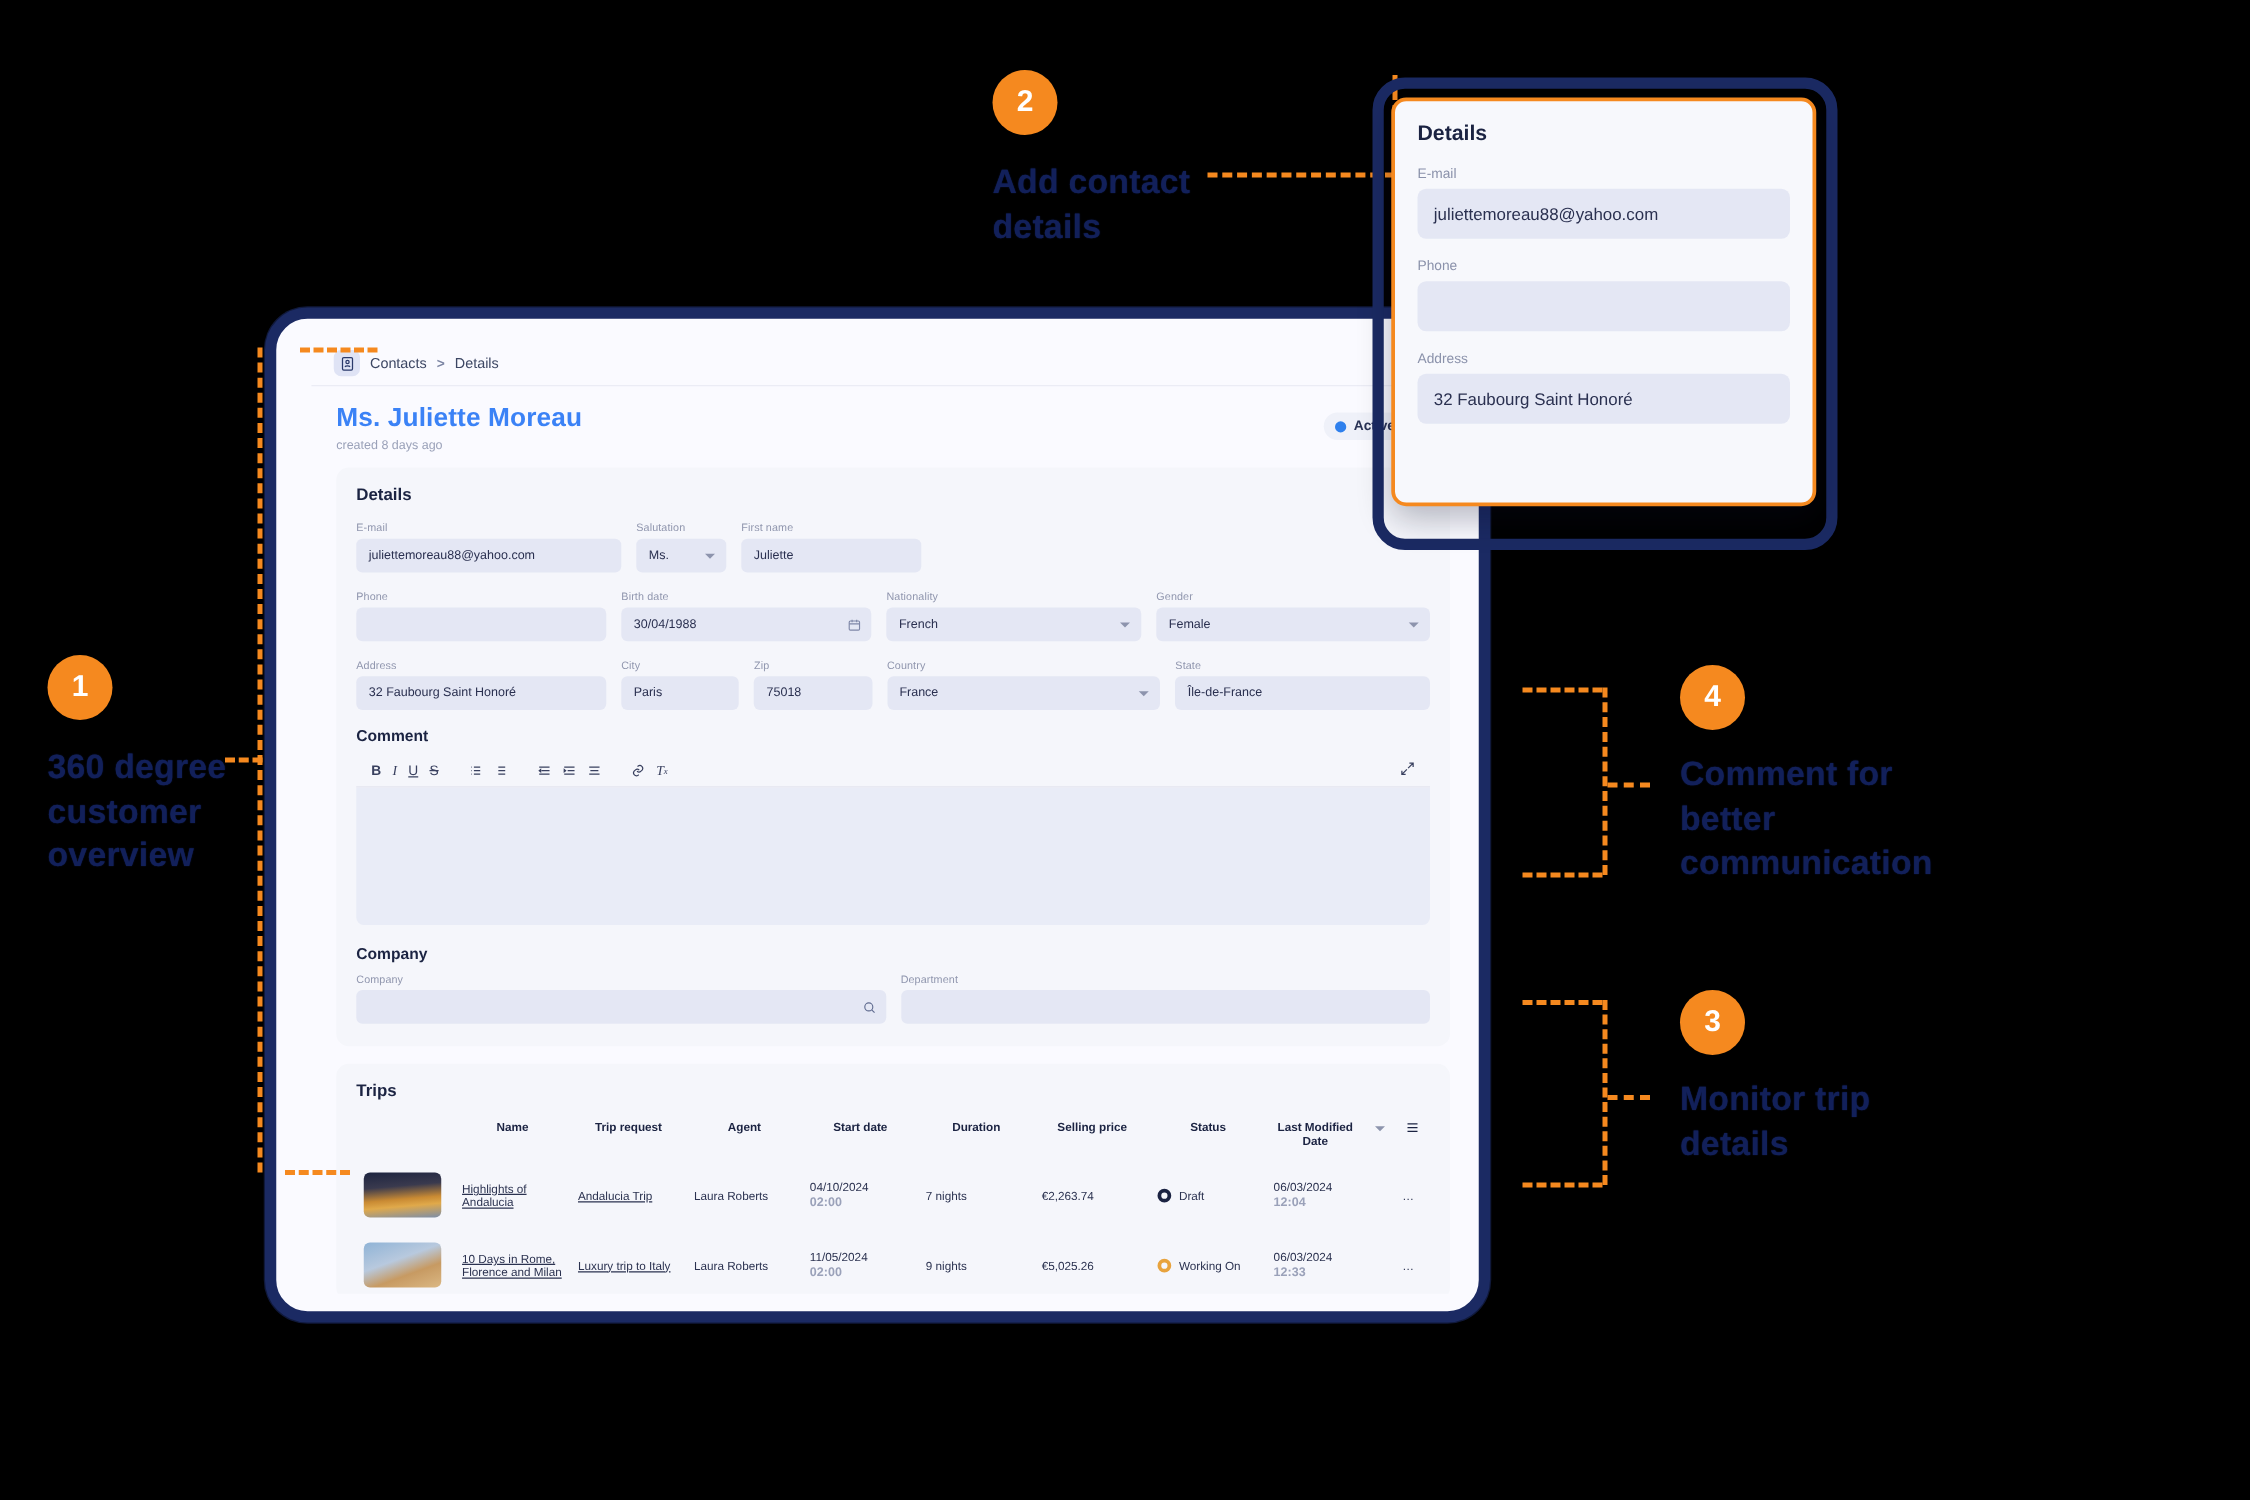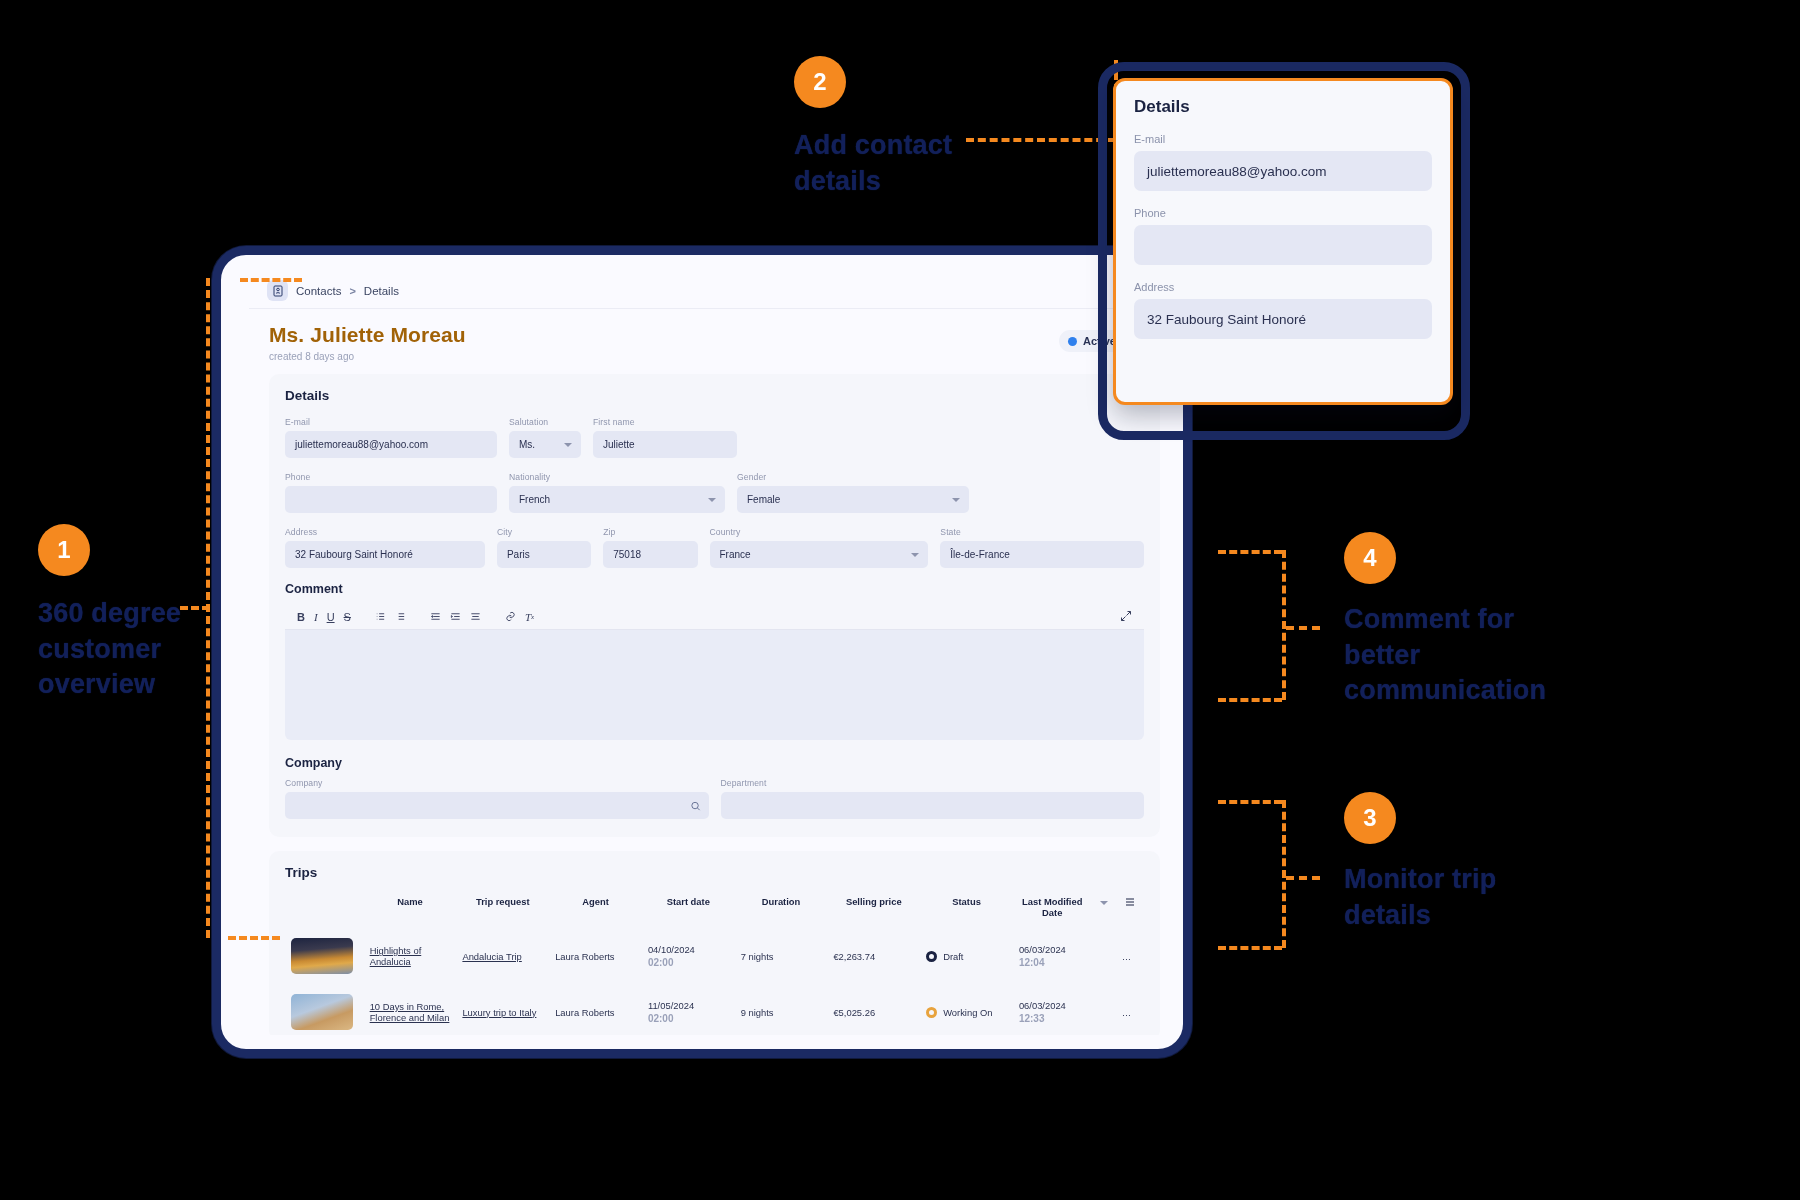--- a/index.html
+++ b/index.html
@@ -78,21 +78,21 @@
     width: 21px; height: 21px; border-radius: 6px;
     background: #dfe3f5;
     display: flex; align-items: center; justify-content: center;
     color: #2b3a6b;
   }
   .crumb-link { font-size: 11.5px; color: #3c4663; }
   .crumb-sep { font-size: 11px; color: #7b84a3; font-weight: 700; }
 
   
   .page-head { padding: 14px 20px 6px 20px; position: relative; }
-  .page-title { font-size: 21px; font-weight: 700; color: #a16207; letter-spacing: .1px; }
+  .page-title { font-size: 21px; font-weight: 700; color: #3b82f6; letter-spacing: .1px; }
   .page-sub { font-size: 10px; color: #9aa1b9; margin-top: 4px; }
   .head-right { position: absolute; right: 20px; top: 20px; display: flex; align-items: center; gap: 8px; }
   .pill-status {
     display: flex; align-items: center; gap: 6px;
     background: #eff1f9; border-radius: 14px;
     padding: 5px 12px 5px 9px;
     font-size: 11px; color: #2a3356; font-weight: 600;
   }
   .pill-dot { width: 9px; height: 9px; border-radius: 50%; background: #2f80ed; }
   .avatar {
@@ -275,20 +275,32 @@
           <div class="fld" style="width:144px">
             <span class="fld-label">First name</span>
             <div class="fld-input">Juliette</div>
           </div>
         </div>
 
         <div class="form-row">
           <div class="fld" style="width:212px">
             <span class="fld-label">Phone</span>
             <div class="fld-input empty"></div>
+          </div>
+          <div class="fld" style="width:212px">
+            <span class="fld-label">Birth date</span>
+            <div class="fld-input">
+              <span>30/04/1988</span>
+              <span class="ic-right">
+                <svg width="11" height="11" viewBox="0 0 24 24" fill="none" stroke="#7f88a8" stroke-width="2">
+                  <rect x="3" y="5" width="18" height="16" rx="2"></rect>
+                    <path d="M3 10h18M8 3v4M16 3v4"></path>
+                </svg>
+              </span>
+            </div>
           </div>
           <div class="fld" style="width:216px">
             <span class="fld-label">Nationality</span>
             <div class="fld-input">
               <span>French</span>
               <span class="caret"></span>
             </div>
           </div>
           <div class="fld" style="width:232px">
             <span class="fld-label">Gender</span>

